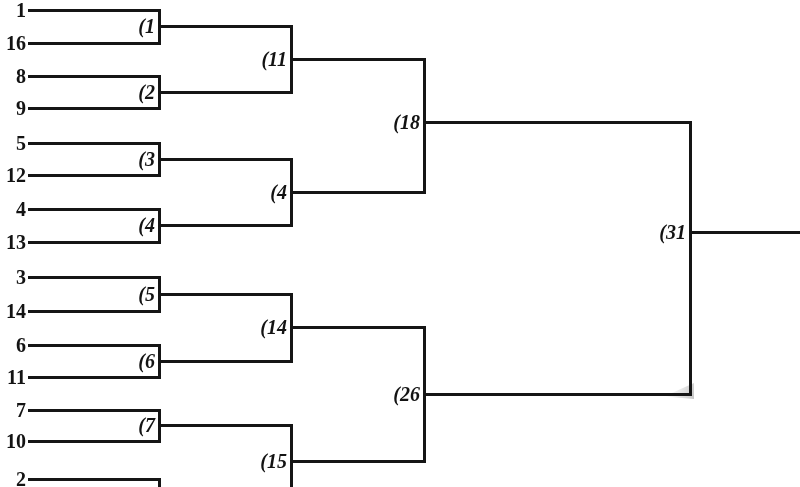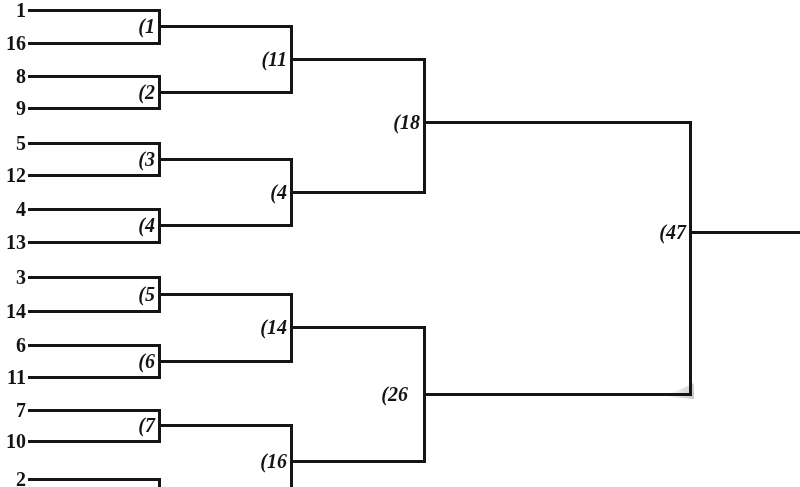--- a/index.html
+++ b/index.html
@@ -108,23 +108,23 @@
     <div class="line" style="left: 290px; top: 58px; width: 136px; height: 3px;"></div>
     <div class="lbl match" style="left: 217px; width: 70px; top: 59px;">(11</div>
     <div class="line" style="left: 290px; top: 158px; width: 3px; height: 69px;"></div>
     <div class="line" style="left: 290px; top: 191px; width: 136px; height: 3px;"></div>
     <div class="lbl match" style="left: 217px; width: 70px; top: 192px;">(4</div>
     <div class="line" style="left: 290px; top: 293px; width: 3px; height: 70px;"></div>
     <div class="line" style="left: 290px; top: 326px; width: 136px; height: 3px;"></div>
     <div class="lbl match" style="left: 217px; width: 70px; top: 327px;">(14</div>
     <div class="line" style="left: 290px; top: 424px; width: 3px; height: 70px;"></div>
     <div class="line" style="left: 290px; top: 460px; width: 136px; height: 3px;"></div>
-    <div class="lbl match" style="left: 217px; width: 70px; top: 461px;">(16</div>
+    <div class="lbl match" style="left: 217px; width: 70px; top: 461px;">(15</div>
     <div class="line" style="left: 423px; top: 58px; width: 3px; height: 136px;"></div>
     <div class="line" style="left: 423px; top: 121px; width: 269px; height: 3px;"></div>
     <div class="lbl match" style="left: 350px; width: 70px; top: 122px;">(18</div>
     <div class="line" style="left: 423px; top: 326px; width: 3px; height: 137px;"></div>
     <div class="line" style="left: 423px; top: 393px; width: 269px; height: 3px;"></div>
-    <div class="lbl match" style="left: 338px; width: 70px; top: 394px;">(26</div>
+    <div class="lbl match" style="left: 350px; width: 70px; top: 394px;">(26</div>
     <div class="line" style="left: 689px; top: 121px; width: 3px; height: 275px;"></div>
     <div class="line" style="left: 689px; top: 231px; width: 111px; height: 3px;"></div>
-    <div class="lbl match" style="left: 616px; width: 70px; top: 232px;">(47</div>
+    <div class="lbl match" style="left: 616px; width: 70px; top: 232px;">(31</div>
   </div>
 
 </body></html>

